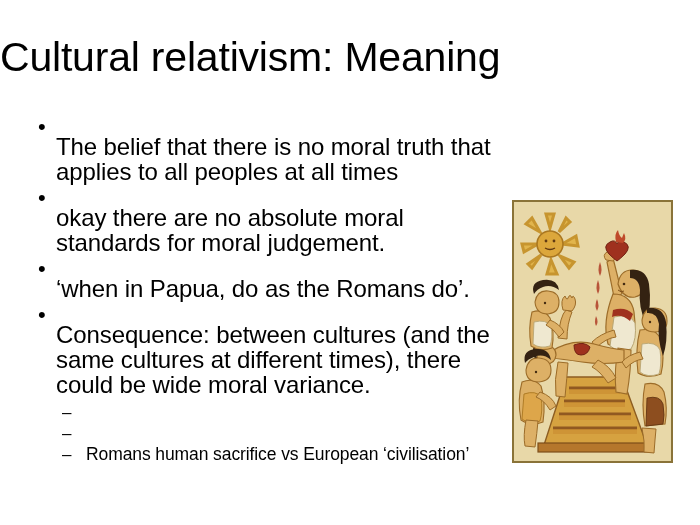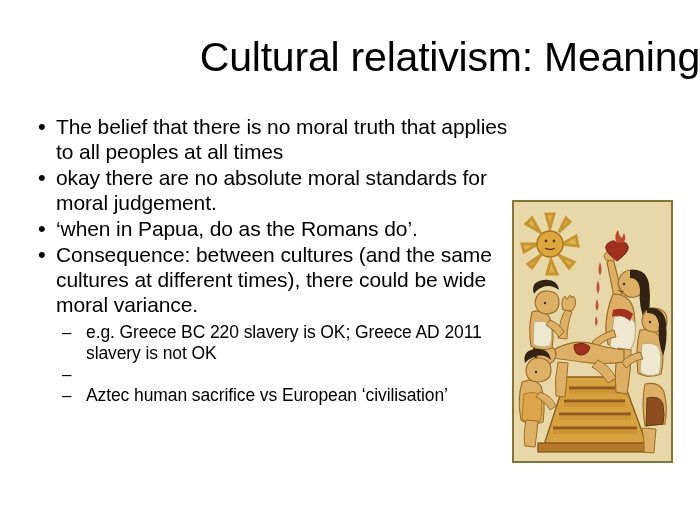--- a/index.html
+++ b/index.html
@@ -15,21 +15,21 @@
     font-family: "Liberation Sans", sans-serif;
     color: #000000;
   }
 
   
   #slide-title {
     position: absolute;
     left: 0;
     top: 36px;
     width: 700px;
-    text-align: right;
+    text-align: left;
     font-size: 41px;
     font-weight: 400;
     line-height: 1.05;
     letter-spacing: -0.2px;
     color: #000000;
     white-space: nowrap;
   }
 
   
   #body-content {
@@ -48,23 +48,24 @@
     flex: 0 0 auto;
     font-size: 22px;
     line-height: 25px;
     width: 26px;
     text-align: left;
     padding-left: 8px;
     box-sizing: border-box;
   }
   .bullet-text {
     flex: 1 1 auto;
-    font-size: 21px;
+    font-size: 24px;
     line-height: 25px;
     letter-spacing: -0.1px;
+    margin-top: 20px;
   }
 
   
   .sub-row {
     display: flex;
     align-items: flex-start;
     margin-bottom: 0px;
     padding-left: 32px;
   }
   .sub-marker {
@@ -121,30 +122,29 @@
 
   <div class="bullet-row">
     <span class="bullet-marker">•</span>
     <span class="bullet-text">Consequence: between cultures (and the same cultures at different times), there could be wide moral variance.</span>
   </div>
 
   <div class="gap-small"></div>
 
   <div class="sub-row">
     <span class="sub-marker">–</span>
-    <span class="sub-text">e.g. Greece BC 220 slavery is OK; Greece AD 2011 slavery is not OK</span>
   </div>
 
   <div class="sub-row">
     <span class="sub-marker">–</span>
   </div>
 
   <div class="sub-row">
     <span class="sub-marker">–</span>
-    <span class="sub-text">Aztec human sacrifice vs European ‘civilisation’</span>
+    <span class="sub-text">Romans human sacrifice vs European ‘civilisation’</span>
   </div>
 
 </div>
 
 <div id="codex-picture">
   <svg width="157" height="259" viewBox="0 0 157 259">
 
     <rect x="0" y="0" width="157" height="259" fill="#efe2b8"></rect>
     <rect x="0" y="0" width="157" height="259" fill="#e8d9a8" opacity="0.45"></rect>
 

